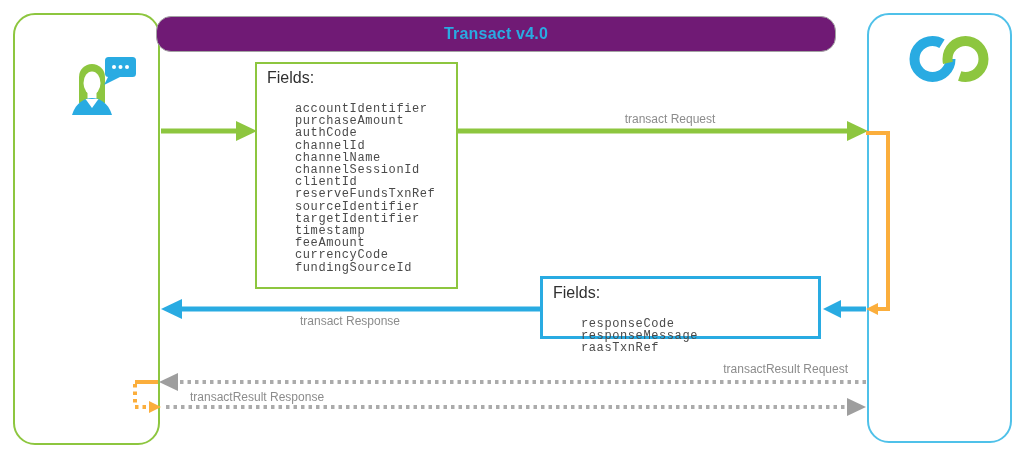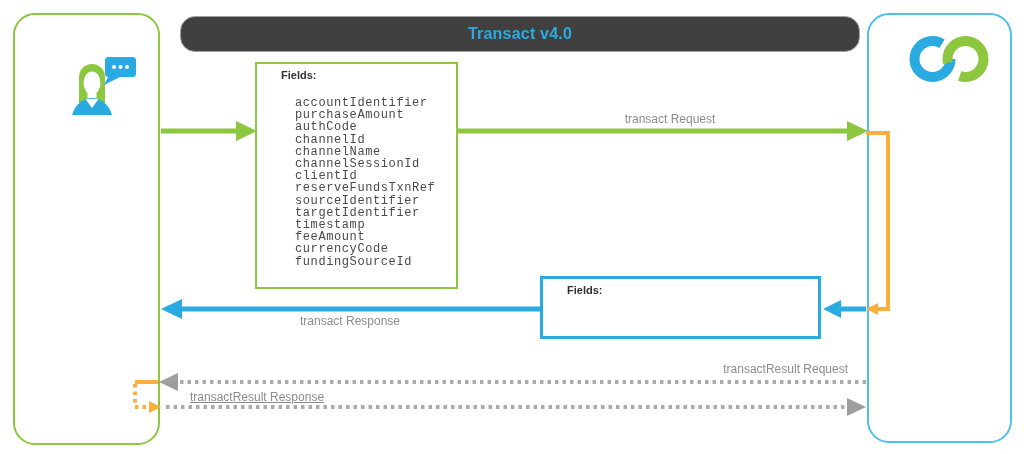--- a/index.html
+++ b/index.html
@@ -12,43 +12,43 @@
   }
   html,body{margin:0;padding:0;background:#fff;}
   body{font-family:"Liberation Sans",sans-serif;}
   .canvas{position:relative;width:1024px;height:454px;background:#fff;overflow:hidden;}
 
   .actor-box{position:absolute;background:#fff;border-radius:22px;}
   .left-box{left:13px;top:13px;width:143px;height:428px;border:2px solid var(--green);}
   .right-box{left:867px;top:13px;width:141px;height:426px;border:2px solid var(--cyan-light);}
 
   .title-bar{
-    position:absolute;left:180px;top:16px;width:678px;height:34px;
-    background:#404040;border:1px solid #A3A3A3;border-radius:15px;
+    position:absolute;left:156px;top:16px;width:678px;height:34px;
+    background:#701a75;border:1px solid #A3A3A3;border-radius:15px;
     display:flex;align-items:center;justify-content:center;
   }
   .title-bar .title-text{
     color:var(--cyan);font-weight:bold;font-size:16px;letter-spacing:0.2px;
   }
 
   .fields-box{position:absolute;background:#fff;box-sizing:border-box;}
-  .fields-box .heading{font-size:11px;font-weight:bold;color:#303030;margin:0 0 1px 14px;}
+  .fields-box .heading{font-size:16px;font-weight:normal;color:#303030;margin:0 0 1px 0;}
   .fields-box .field-list{margin:16px;padding:0 0 0 12px;}
   .field-line{
     font-family:"Liberation Mono",monospace;font-size:12px;line-height:12.2px;
     letter-spacing:0.6px;color:#4A4A4A;white-space:nowrap;
   }
   .request-fields{left:255px;top:62px;width:203px;height:227px;border:2px solid var(--green);padding:5px 0 0 10px;}
   .response-fields{left:540px;top:276px;width:281px;height:63px;border:3px solid var(--cyan);padding:5px 0 0 10px;}
 
   .msg-label{position:absolute;font-size:12px;color:var(--labelgray);white-space:nowrap;}
   .lbl-request{left:555px;top:112px;width:230px;text-align:center;}
   .lbl-response{left:235px;top:314px;width:230px;text-align:center;}
   .lbl-result-request{left:618px;top:362px;width:230px;text-align:right;}
-  .lbl-result-response{left:190px;top:390px;text-decoration:underline;}
+  .lbl-result-response{left:190px;top:390px;}
 
   .arrows-layer{position:absolute;left:0;top:0;width:1024px;height:454px;pointer-events:none;}
 
   .actor-icon{position:absolute;}
   .person-icon{left:52px;top:40px;}
   .rings-logo{left:906px;top:32px;}
 </style>
 </head>
 <body>
 
@@ -138,20 +138,25 @@
         <div class="field-line">targetIdentifier</div>
         <div class="field-line">timestamp</div>
         <div class="field-line">feeAmount</div>
         <div class="field-line">currencyCode</div>
         <div class="field-line">fundingSourceId</div>
       </div>
   </div>
 
   <div class="fields-box response-fields">
     <div class="heading">Fields:</div>
+    <div class="field-list">
+        <div class="field-line">responseCode</div>
+        <div class="field-line">responseMessage</div>
+        <div class="field-line">raasTxnRef</div>
+      </div>
   </div>
 
   <div class="msg-label lbl-request">transact Request</div>
   <div class="msg-label lbl-response">transact Response</div>
   <div class="msg-label lbl-result-request">transactResult Request</div>
   <div class="msg-label lbl-result-response">transactResult Response</div>
 
 </div>
 
 </body></html>

